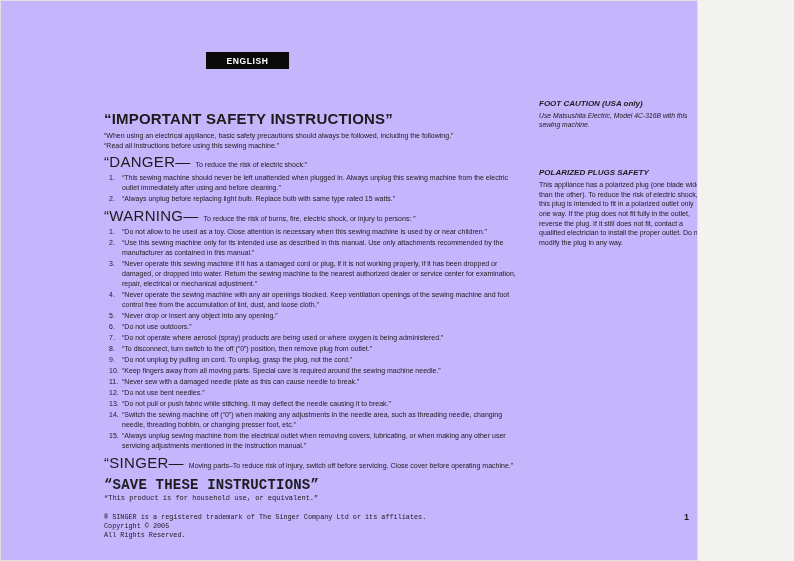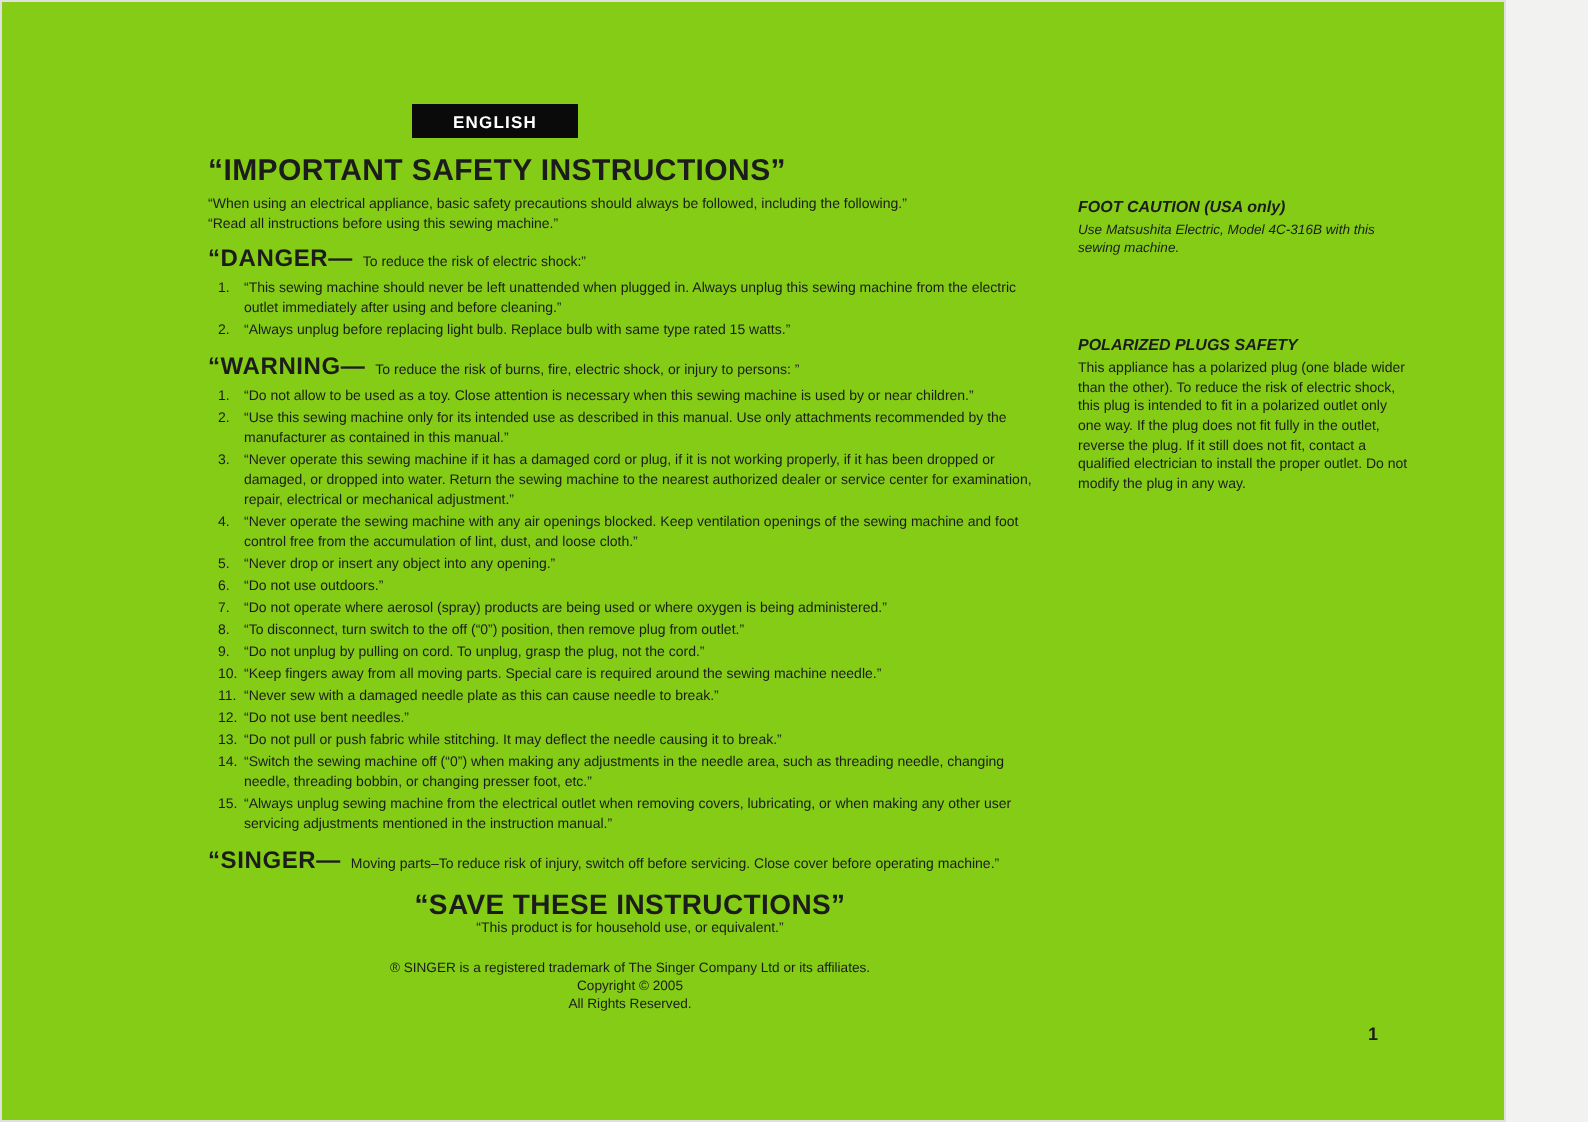--- a/index.html
+++ b/index.html
@@ -1,43 +1,43 @@
 <!DOCTYPE html>
 <html><head>
 <meta charset="utf-8">
 <style>
   * { margin:0; padding:0; box-sizing:border-box; }
   html,body { width:794px; height:561px; background:#f2f2f0; }
   .page {
-    position:relative; width:753px; height:561px; background:#84cc16;
+    position:relative; width:698px; height:561px; background:#c4b5fd;
     font-family:"Liberation Sans", sans-serif; color:#1c1c1c;
     overflow:hidden; border:1px solid #e0e0de;
   }
   .lang-tab {
     position:absolute; left:205px; top:51px; width:83px; height:17px;
     background:#0a0a0a; color:#ffffff; font-size:8.5px; font-weight:bold;
     letter-spacing:0.6px; display:flex; align-items:center; justify-content:center;
   }
   .columns { position:absolute; left:103px; top:76px; display:flex; gap:13px; }
-  .main-col { width:422px; flex:0 0 auto; font-size:7px; line-height:10px; }
+  .main-col { width:422px; flex:0 0 auto; font-size:7px; line-height:10px;margin-top:33px; }
   .side-col { width:168px; flex:0 0 auto; padding-top:22px; }
 
   .title { font-size:15px; line-height:17px; font-weight:bold; letter-spacing:0.2px; margin-bottom:4px; }
   .intro p { font-size:7px; line-height:9.6px; }
 
   .sec-heading { margin-top:7px; margin-bottom:3px; white-space:nowrap; }
-  .sec-heading .big { font-size:12px; font-weight:bold; letter-spacing:0.3px; }
+  .sec-heading .big { font-size:15px; font-weight:normal; letter-spacing:0.3px; }
   .sec-heading .tagline { font-size:7px; margin-left:3px; }
 
   .list { padding-left:5px; }
   .item { display:flex; margin-bottom:1px; }
   .item .num { flex:0 0 13px; }
   .item .txt { flex:1; }
 
-  .center { text-align:center; }
+  .center { text-align:left;font-family:Liberation Mono, monospace; }
   .save-line { font-size:14px; font-weight:bold; letter-spacing:0.2px; margin-top:9px; }
   .household { font-size:7px; margin-top:3px; }
   .eec { font-size:7.6px; font-weight:bold; margin-top:12px; }
   .footer-block { margin-top:10px; font-size:6.8px; line-height:9px; }
 
   .side-heading { font-size:8px; font-weight:bold; font-style:italic; margin-bottom:3px; }
   .side-body-italic { font-size:6.8px; font-style:italic; line-height:9.4px; }
   .side-sec2 { margin-top:38px; }
   .side-body { font-size:7px; line-height:9.7px; }
 

